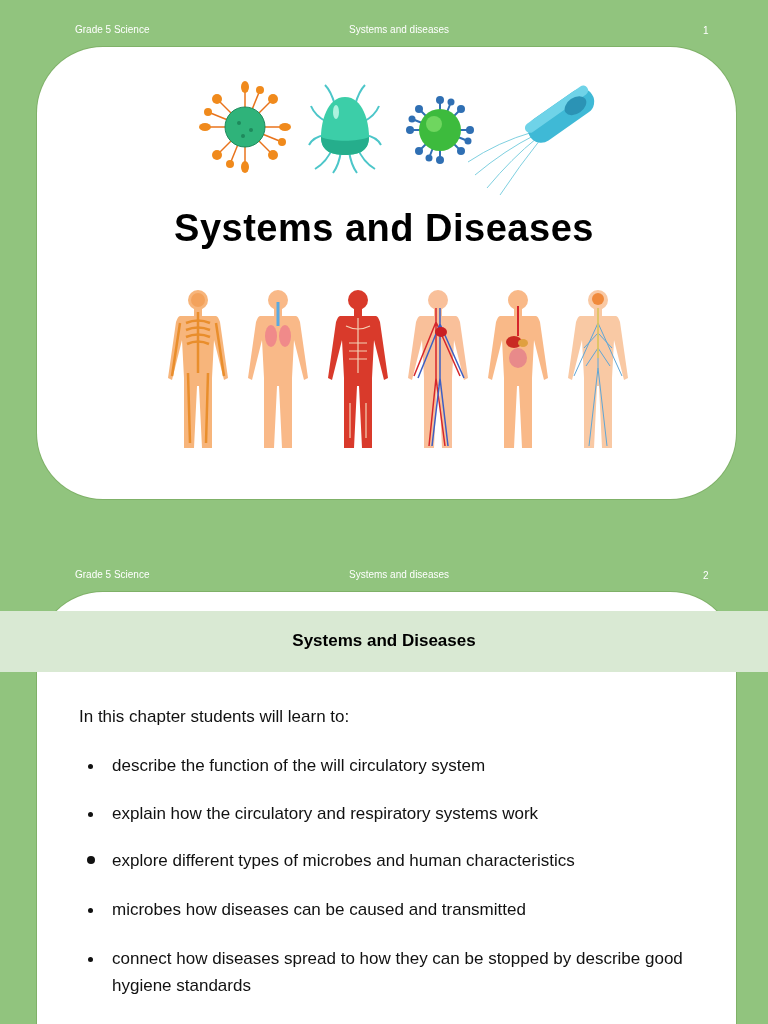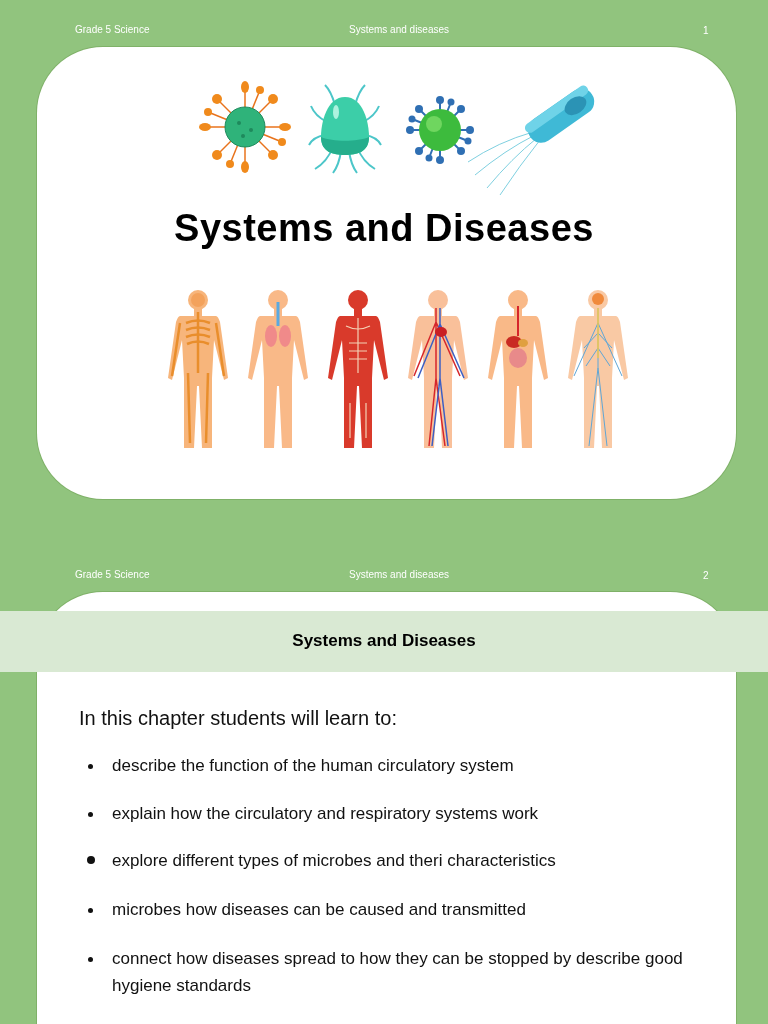--- a/index.html
+++ b/index.html
@@ -33,21 +33,21 @@
 
     .band {
       position: absolute; left: 0; top: 611px; width: 768px; height: 61px;
       background: #d9e9d3;
     }
     .band-title {
       position: absolute; left: 0; width: 768px; top: 20px;
       text-align: center; font-size: 17px; font-weight: bold; color: #000;
     }
     .intro {
-      position: absolute; left: 79px; top: 707px; font-size: 20px; color: #111;
+      position: absolute; left: 79px; top: 707px; font-size: 17px; color: #111;
     }
     .bullet {
       position: absolute; left: 88px; width: 620px; font-size: 17px; color: #111; line-height: 27px;
     }
     .bullet .dot {
       position: absolute; left: 0; top: 12px; width: 5px; height: 5px; border-radius: 50%; background: #111;
     }
     .bullet .dot.big { width: 8px; height: 8px; top: 9px; left: -1px; }
     .bullet .txt { position: absolute; left: 24px; width: 600px; }
   </style>
@@ -243,29 +243,29 @@
 <div class="card" id="card2"></div>
 
 <div class="band">
   <div class="band-title">Systems and Diseases</div>
 </div>
 
 <div class="intro">In this chapter students will learn to:</div>
 
 <div class="bullet" style="top:752px;">
   <span class="dot"></span>
-  <span class="txt">describe the function of the human circulatory system</span>
+  <span class="txt">describe the function of the will circulatory system</span>
 </div>
 <div class="bullet" style="top:800px;">
   <span class="dot"></span>
   <span class="txt">explain how the circulatory and respiratory systems work</span>
 </div>
 <div class="bullet" style="top:847px;">
   <span class="dot big"></span>
-  <span class="txt">explore different types of microbes and theri characteristics</span>
+  <span class="txt">explore different types of microbes and human characteristics</span>
 </div>
 <div class="bullet" style="top:896px;">
   <span class="dot"></span>
   <span class="txt">microbes how diseases can be caused and transmitted</span>
 </div>
 <div class="bullet" style="top:945px;">
   <span class="dot"></span>
   <span class="txt" style="width:590px;">connect how diseases spread to how they can be stopped by describe good hygiene standards</span>
 </div>
 

